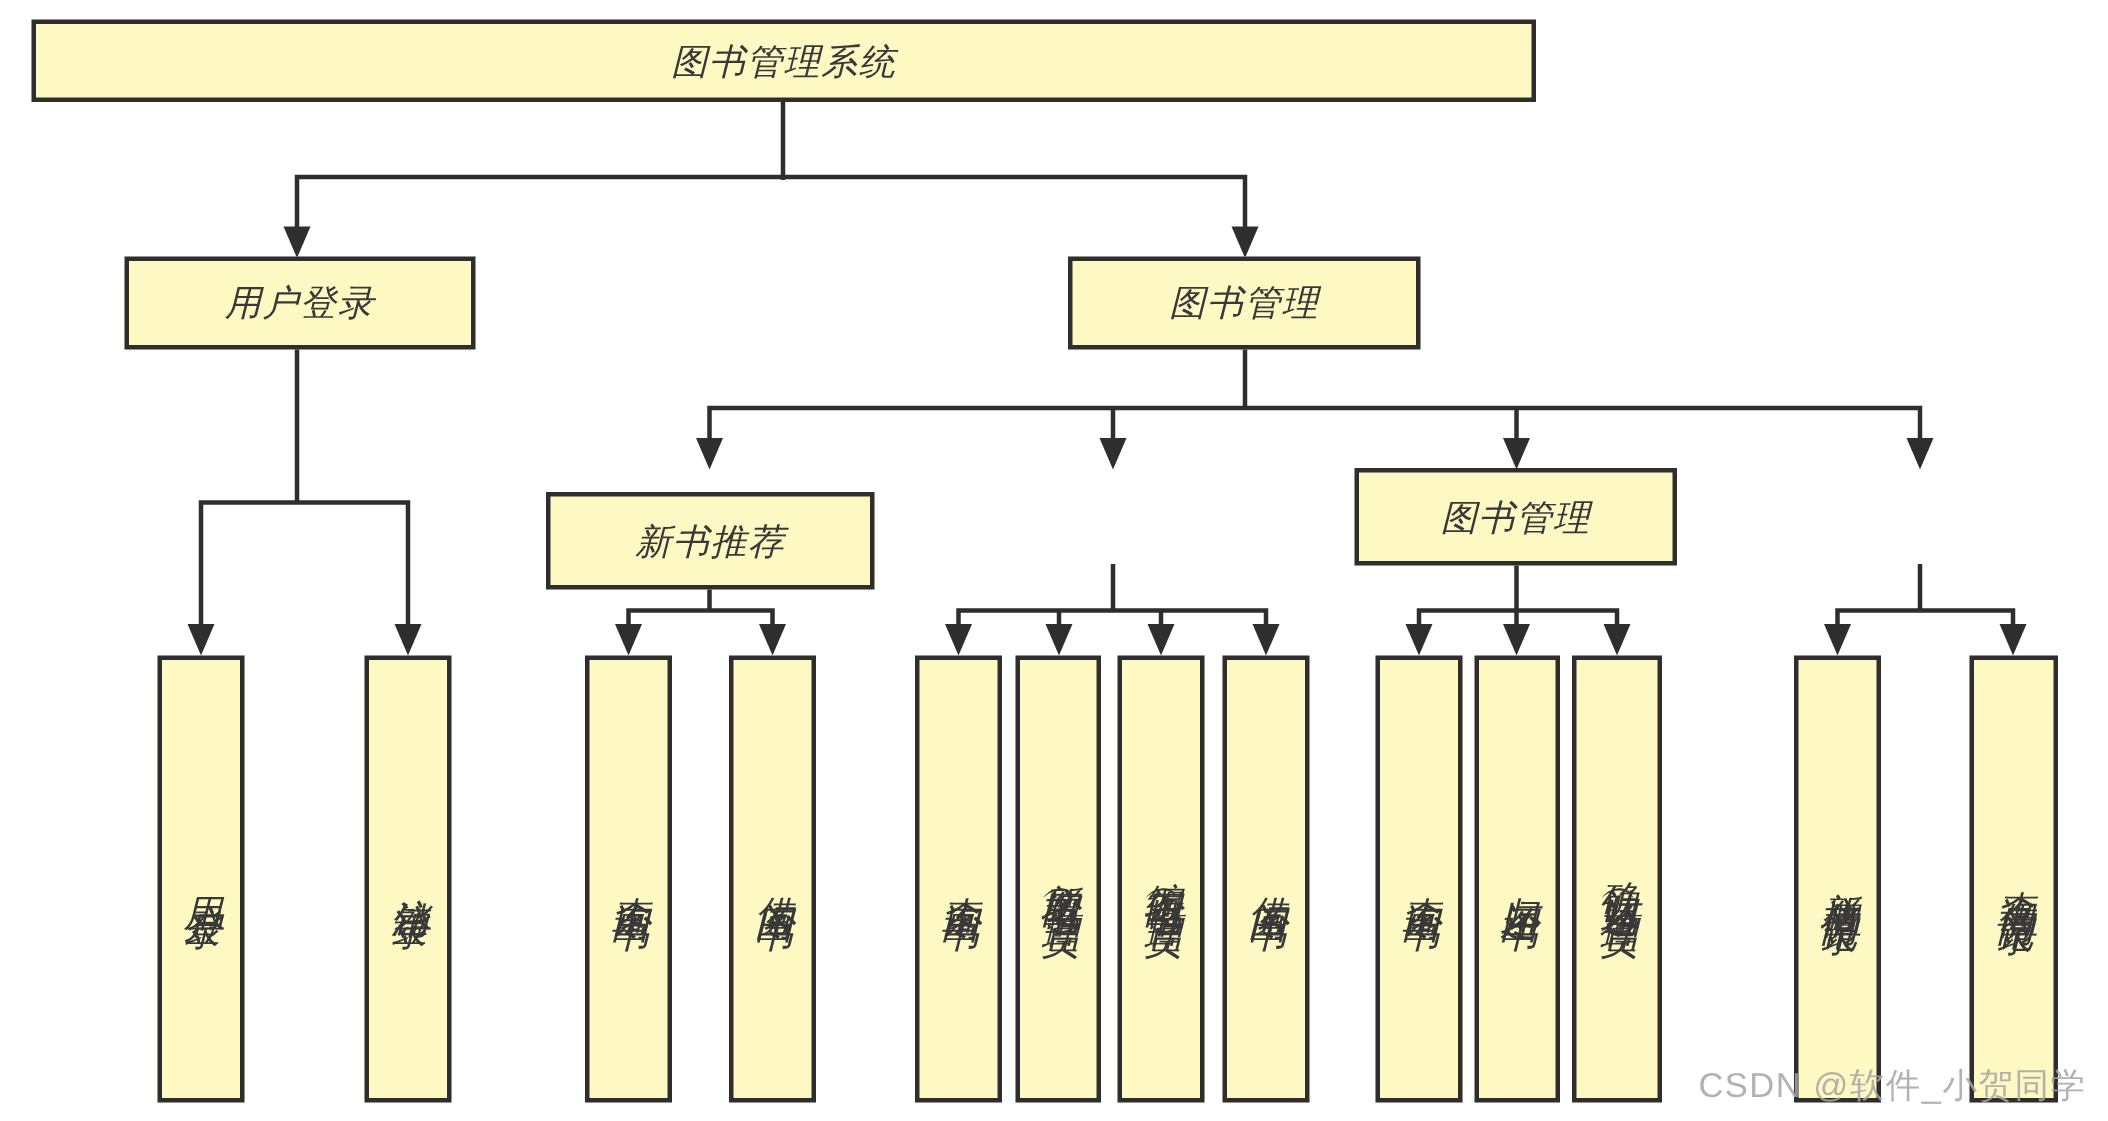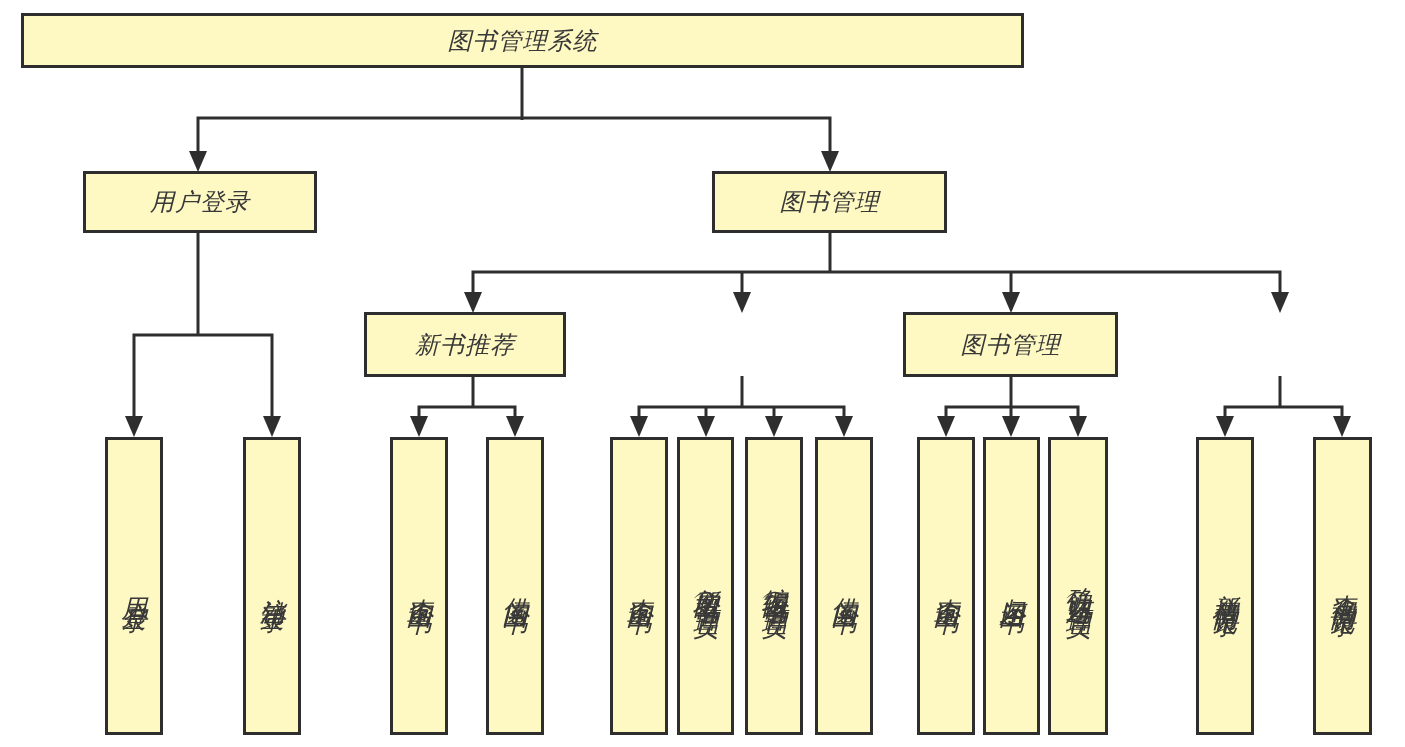--- a/index.html
+++ b/index.html
@@ -112,21 +112,21 @@
     <span>图书管理系统</span>
   </div>
 
   <div class="node h" style="left:83px;top:171px;width:234px;height:62px">
     <span>用户登录</span>
   </div>
   <div class="node h" style="left:712px;top:171px;width:235px;height:62px">
     <span>图书管理</span>
   </div>
 
-  <div class="node h" style="left:364px;top:312px;width:202px;height:65px">
+  <div class="node h" style="left:364px;top:328px;width:219px;height:65px">
     <span>新书推荐</span>
   </div>
   <div class="node h" style="left:903px;top:312px;width:215px;height:65px">
     <span>图书管理</span>
   </div>
 
   <div class="node v" style="left:105px;top:437px;width:58px;height:298px">
     <span>用户登录</span>
   </div>
   <div class="node v" style="left:243px;top:437px;width:58px;height:298px">
@@ -163,14 +163,15 @@
     <span>确认归还（管理员）</span>
   </div>
 
   <div class="node v" style="left:1196px;top:437px;width:58px;height:298px">
     <span>新增借阅记录</span>
   </div>
   <div class="node v" style="left:1313px;top:437px;width:59px;height:298px">
     <span>查询借阅记录</span>
   </div>
 
+  <div class="watermark">CSDN @软件_小贺同学</div>
 
 </div>
 
 </body></html>

